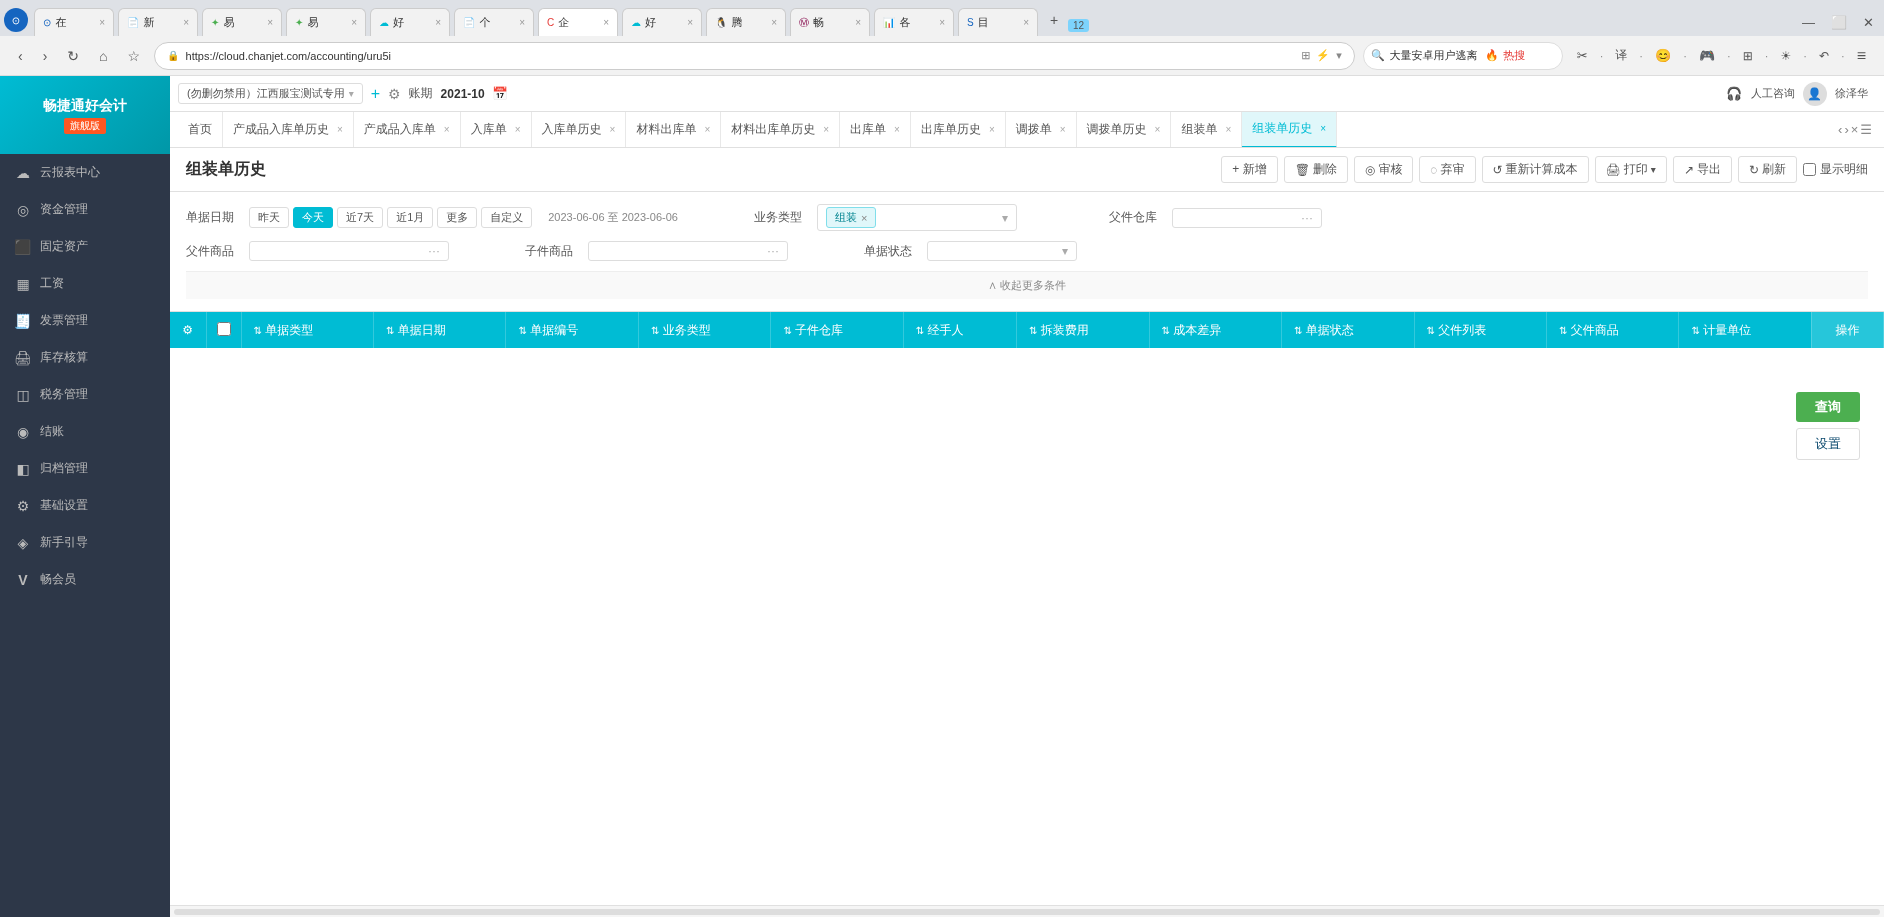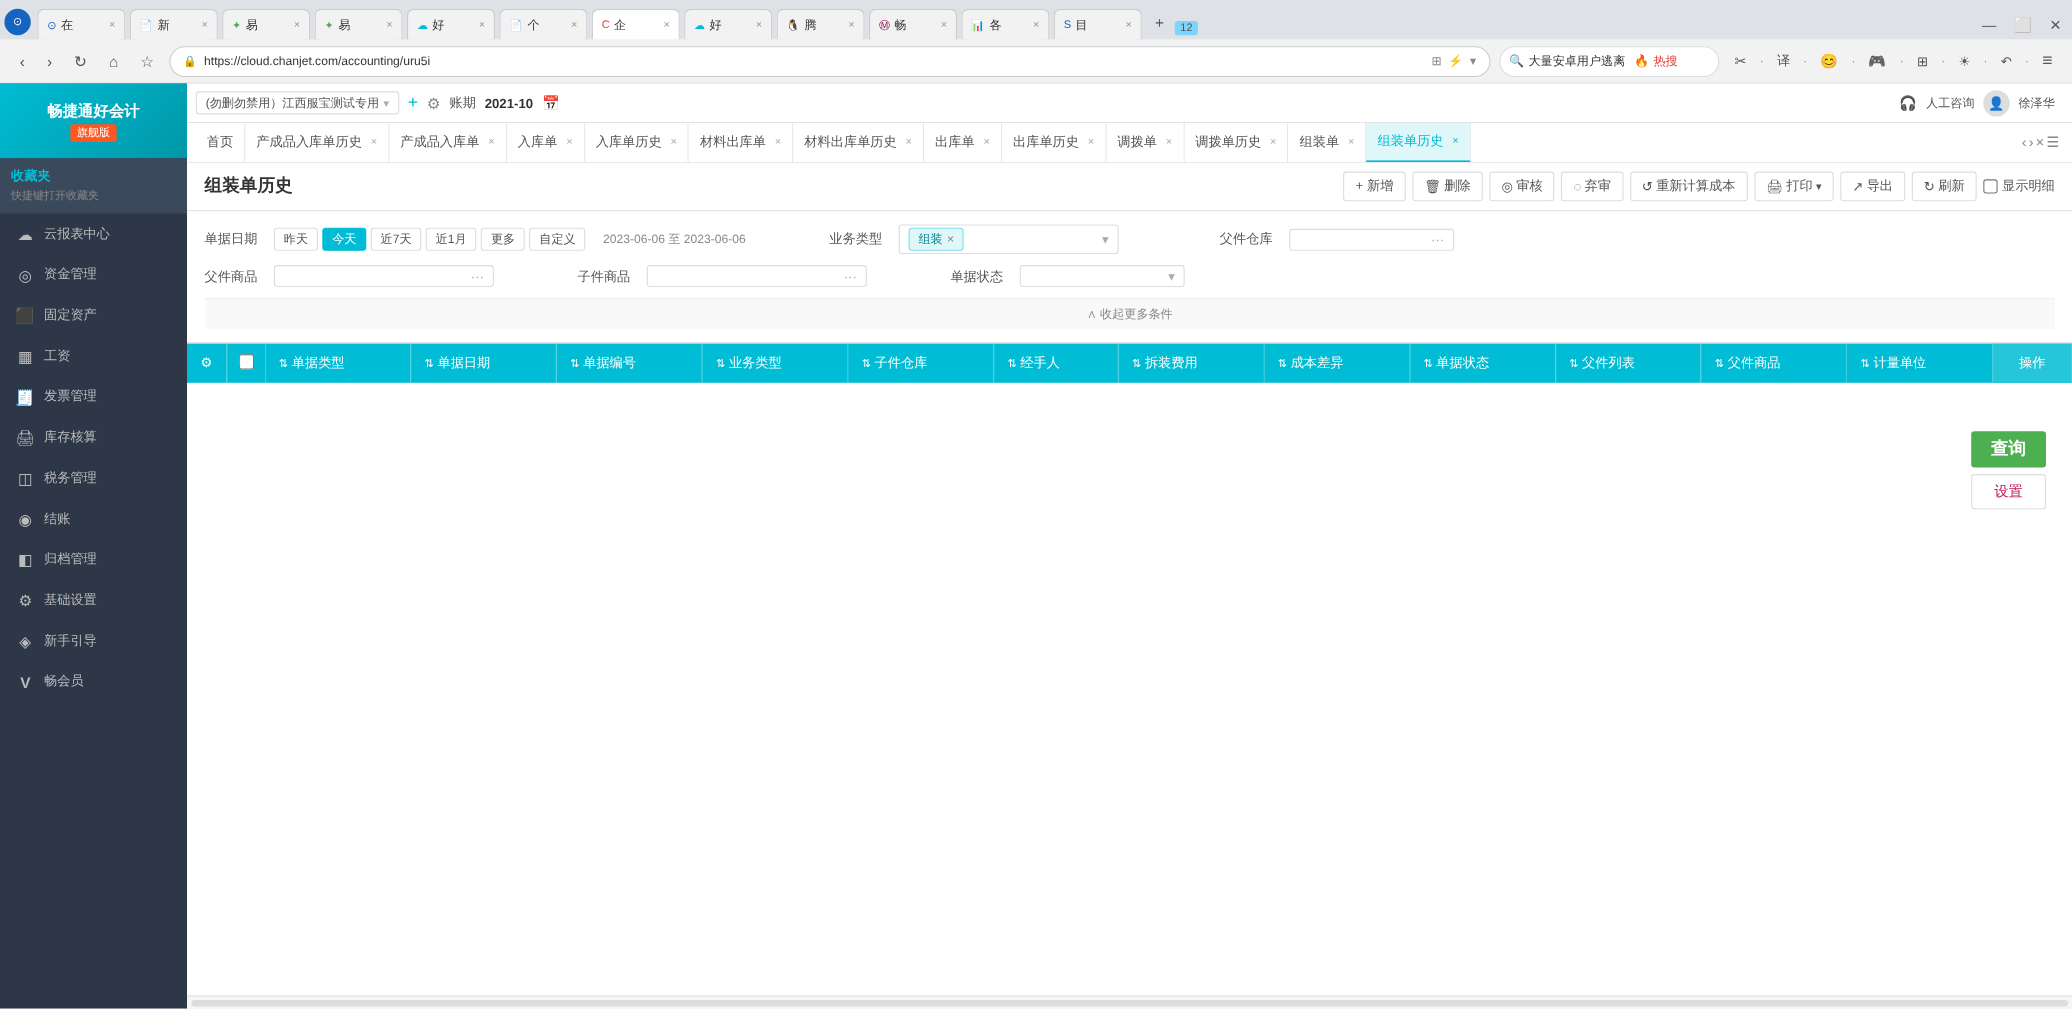--- a/index.html
+++ b/index.html
@@ -17,21 +17,21 @@
     .address-bar-text { color: #333; font-size: 11px; }
     .search-box { display: flex; align-items: center; gap: 4px; padding: 0 8px; height: 28px; border: 1px solid #ddd; border-radius: 14px; background: #fff; }
     .toolbar-right { display: flex; align-items: center; gap: 6px; }
     .toolbar-btn { background: none; border: none; cursor: pointer; color: #555; font-size: 12px; padding: 2px 6px; }
 
     
     .app-wrapper { display: flex; height: calc(100vh - 76px); }
 
     
     .sidebar { width: 170px; background: #2d3748; display: flex; flex-direction: column; min-height: 100%; }
-    .sidebar-logo { height: 68px; background: #00bcd4; display: flex; align-items: center; justify-content: center; flex-direction: column; padding: 8px; }
+    .sidebar-logo { height: 78px; background: #00bcd4; display: flex; align-items: center; justify-content: center; flex-direction: column; padding: 8px; }
     .sidebar-favorites { background: #3a4a5c; padding: 8px 10px; border-bottom: 1px solid #444; }
     .sidebar-menu { flex: 1; overflow-y: auto; }
     .sidebar-item { display: flex; align-items: center; padding: 10px 14px; color: #bbb; cursor: pointer; gap: 8px; }
     .sidebar-item .icon { font-size: 14px; width: 18px; text-align: center; }
     .sidebar-item .label { font-size: 12px; }
 
     
     .main-content { flex: 1; display: flex; flex-direction: column; overflow: hidden; }
 
     
@@ -220,24 +220,20 @@
 
 <div class="app-wrapper">
 
   <div class="sidebar">
 
     <div class="sidebar-logo" style="background: linear-gradient(135deg,#00bcd4,#0097a7); padding:10px; text-align:center;">
       <div style="color:#fff;font-size:14px;font-weight:bold;">畅捷通好会计</div>
       <div style="background:#ff5722;color:#fff;font-size:10px;padding:1px 6px;border-radius:2px;display:inline-block;margin-top:3px;">旗舰版</div>
     </div>
 
-    <div class="sidebar-favorites">
-      <div style="color:#00bcd4;font-size:12px;font-weight:bold;">收藏夹</div>
-      <div style="color:#888;font-size:10px;margin-top:2px;">快捷键打开收藏夹</div>
-    </div>
 
     <div class="sidebar-menu">
       <div class="sidebar-item">
         <span class="icon">☁</span>
         <span class="label">云报表中心</span>
       </div>
       <div class="sidebar-item">
         <span class="icon">◎</span>
         <span class="label">资金管理</span>
       </div>
@@ -475,22 +471,22 @@
         </div>
       </div>
 
 
       <div class="collapse-bar">
         <span>∧</span>
         <span>收起更多条件</span>
       </div>
 
       <div style="position:absolute;right:24px;top:200px;display:flex;flex-direction:column;gap:6px;">
-        <button style="background:#4caf50;color:#fff;border:none;border-radius:3px;padding:6px 18px;font-size:16px;cursor:pointer;font-weight:bold;">查询</button>
-        <button style="background:#fff;color:#be185d;border:1px solid #ddd;border-radius:3px;padding:6px 18px;font-size:13px;cursor:pointer;">设置</button>
+        <button style="background:#4caf50;color:#fff;border:none;border-radius:3px;padding:6px 18px;font-size:13px;cursor:pointer;font-weight:bold;">查询</button>
+        <button style="background:#fff;color:#0c4a6e;border:1px solid #ddd;border-radius:3px;padding:6px 18px;font-size:13px;cursor:pointer;">设置</button>
       </div>
     </div>
 
     <div class="table-area">
       <table class="data-table">
         <thead>
           <tr>
             <th class="settings-col">
               <span>⚙</span>
             </th>

